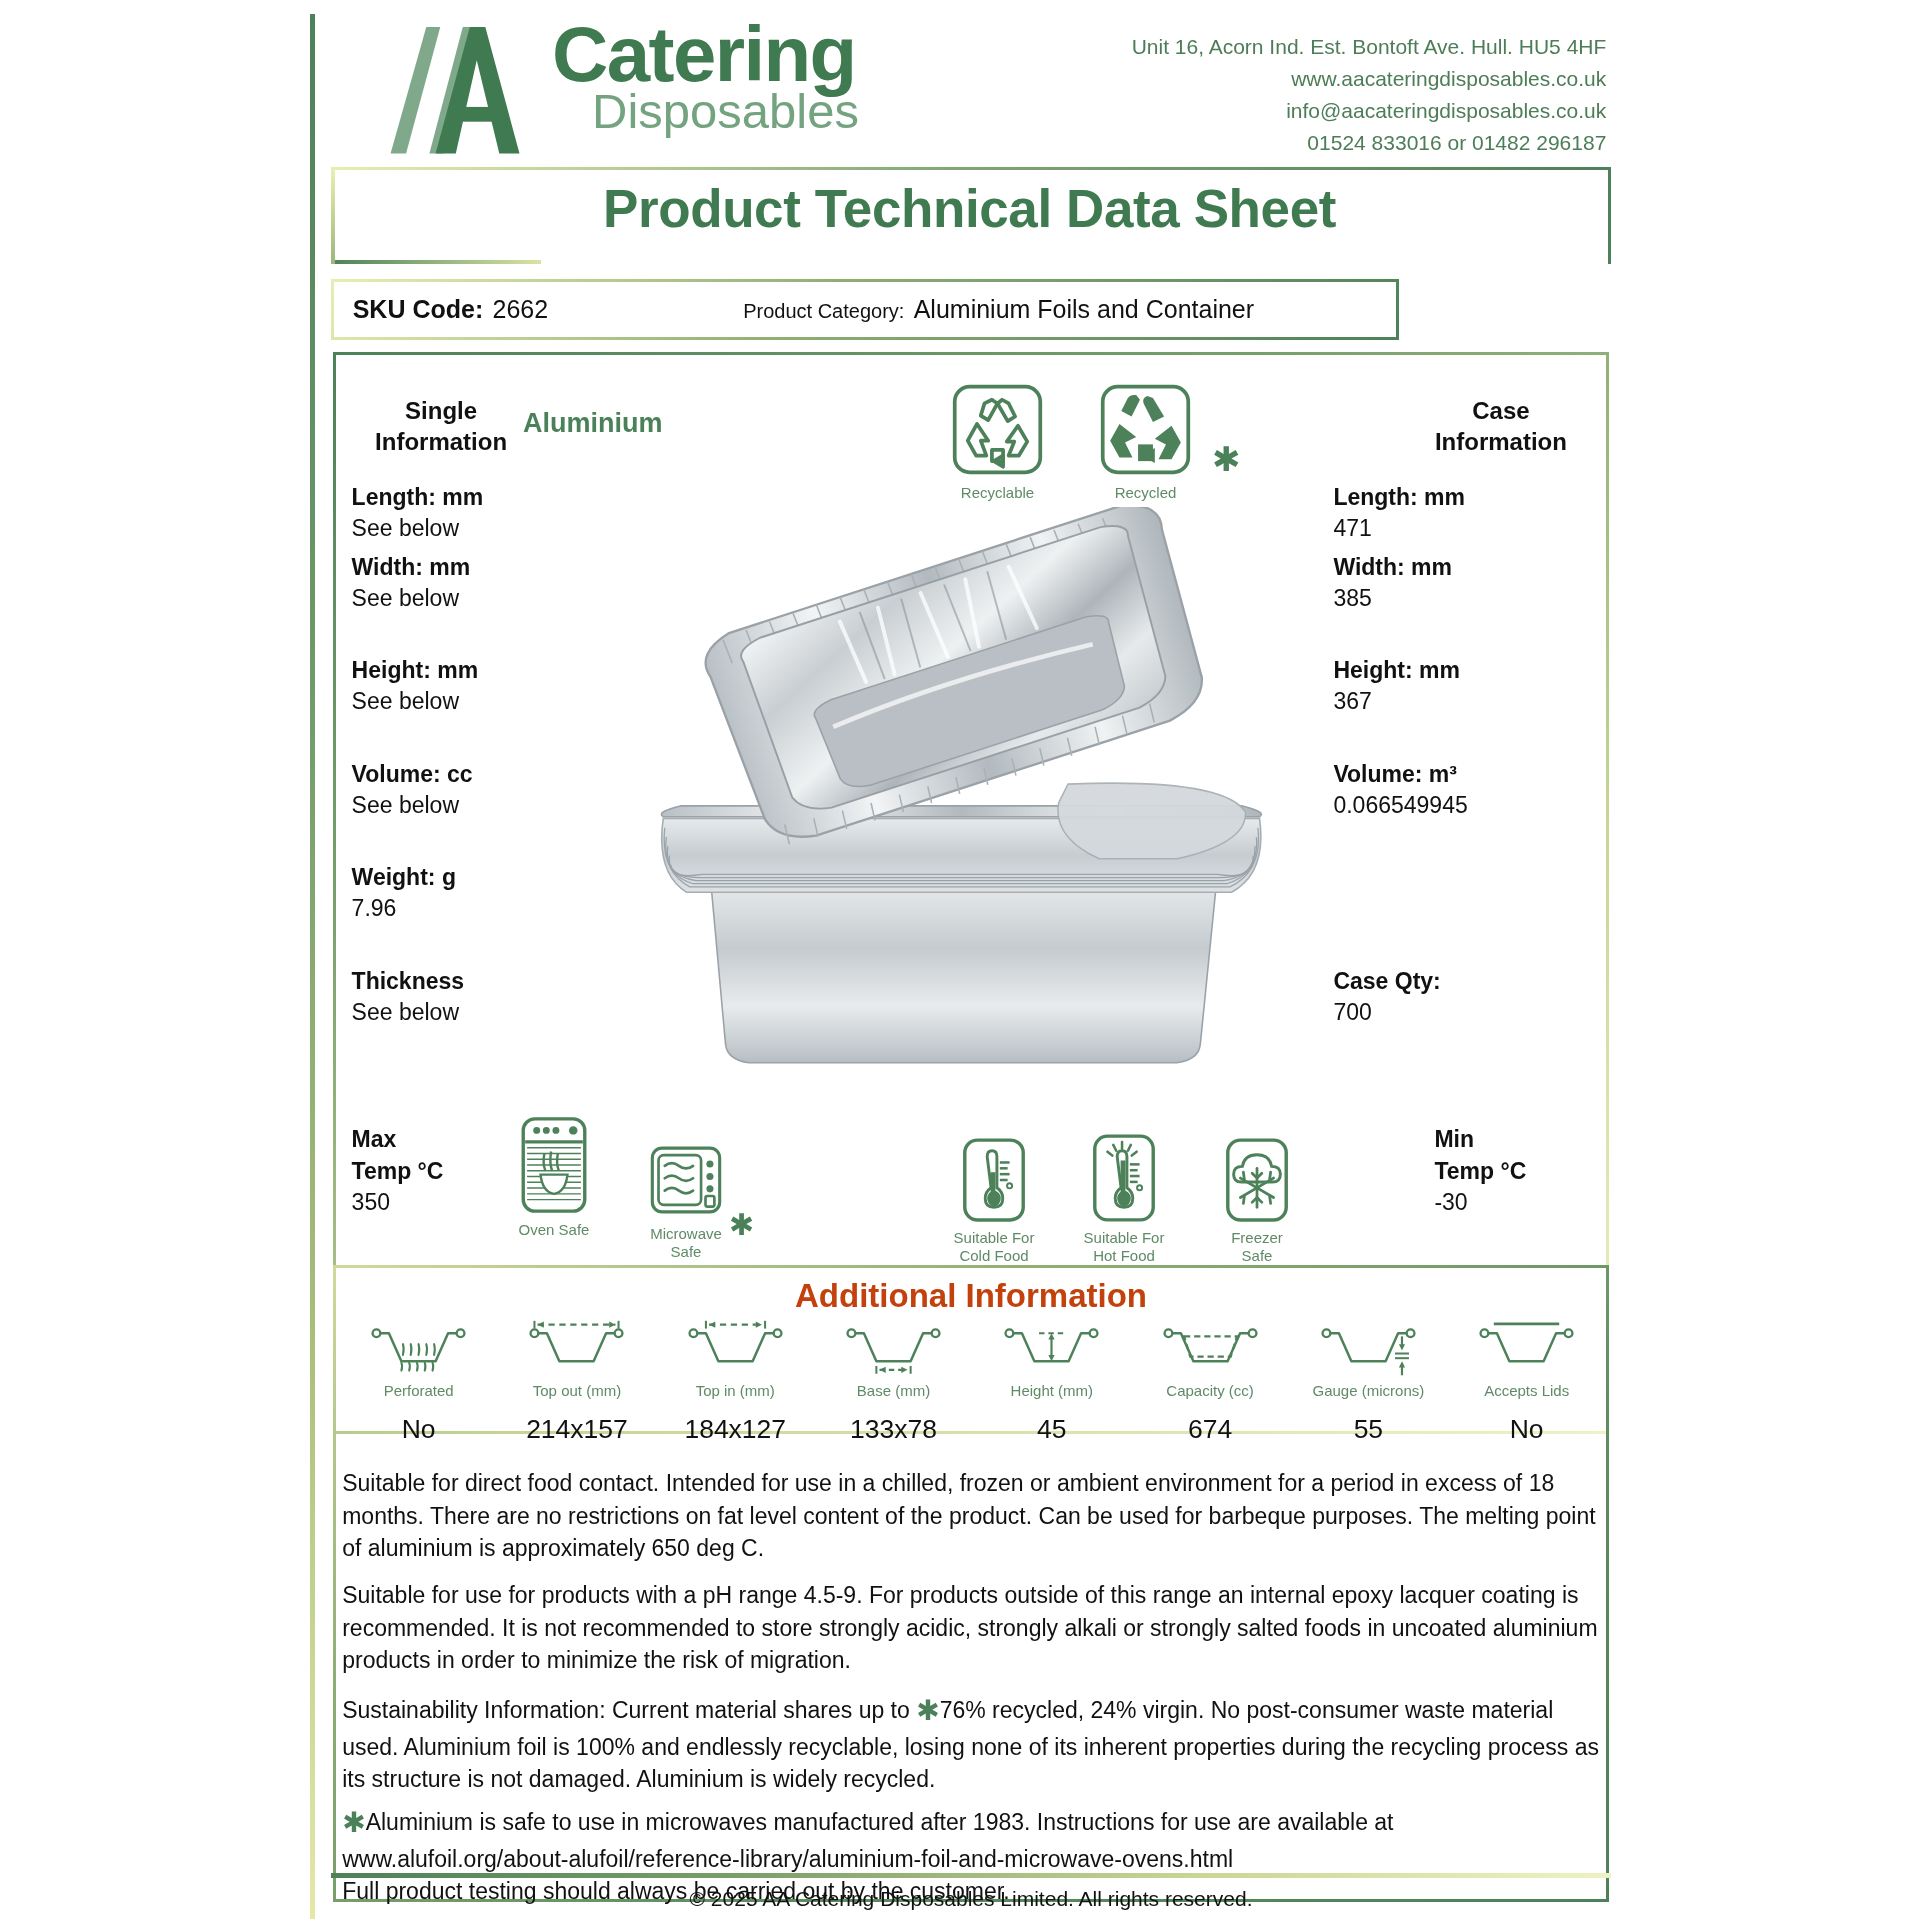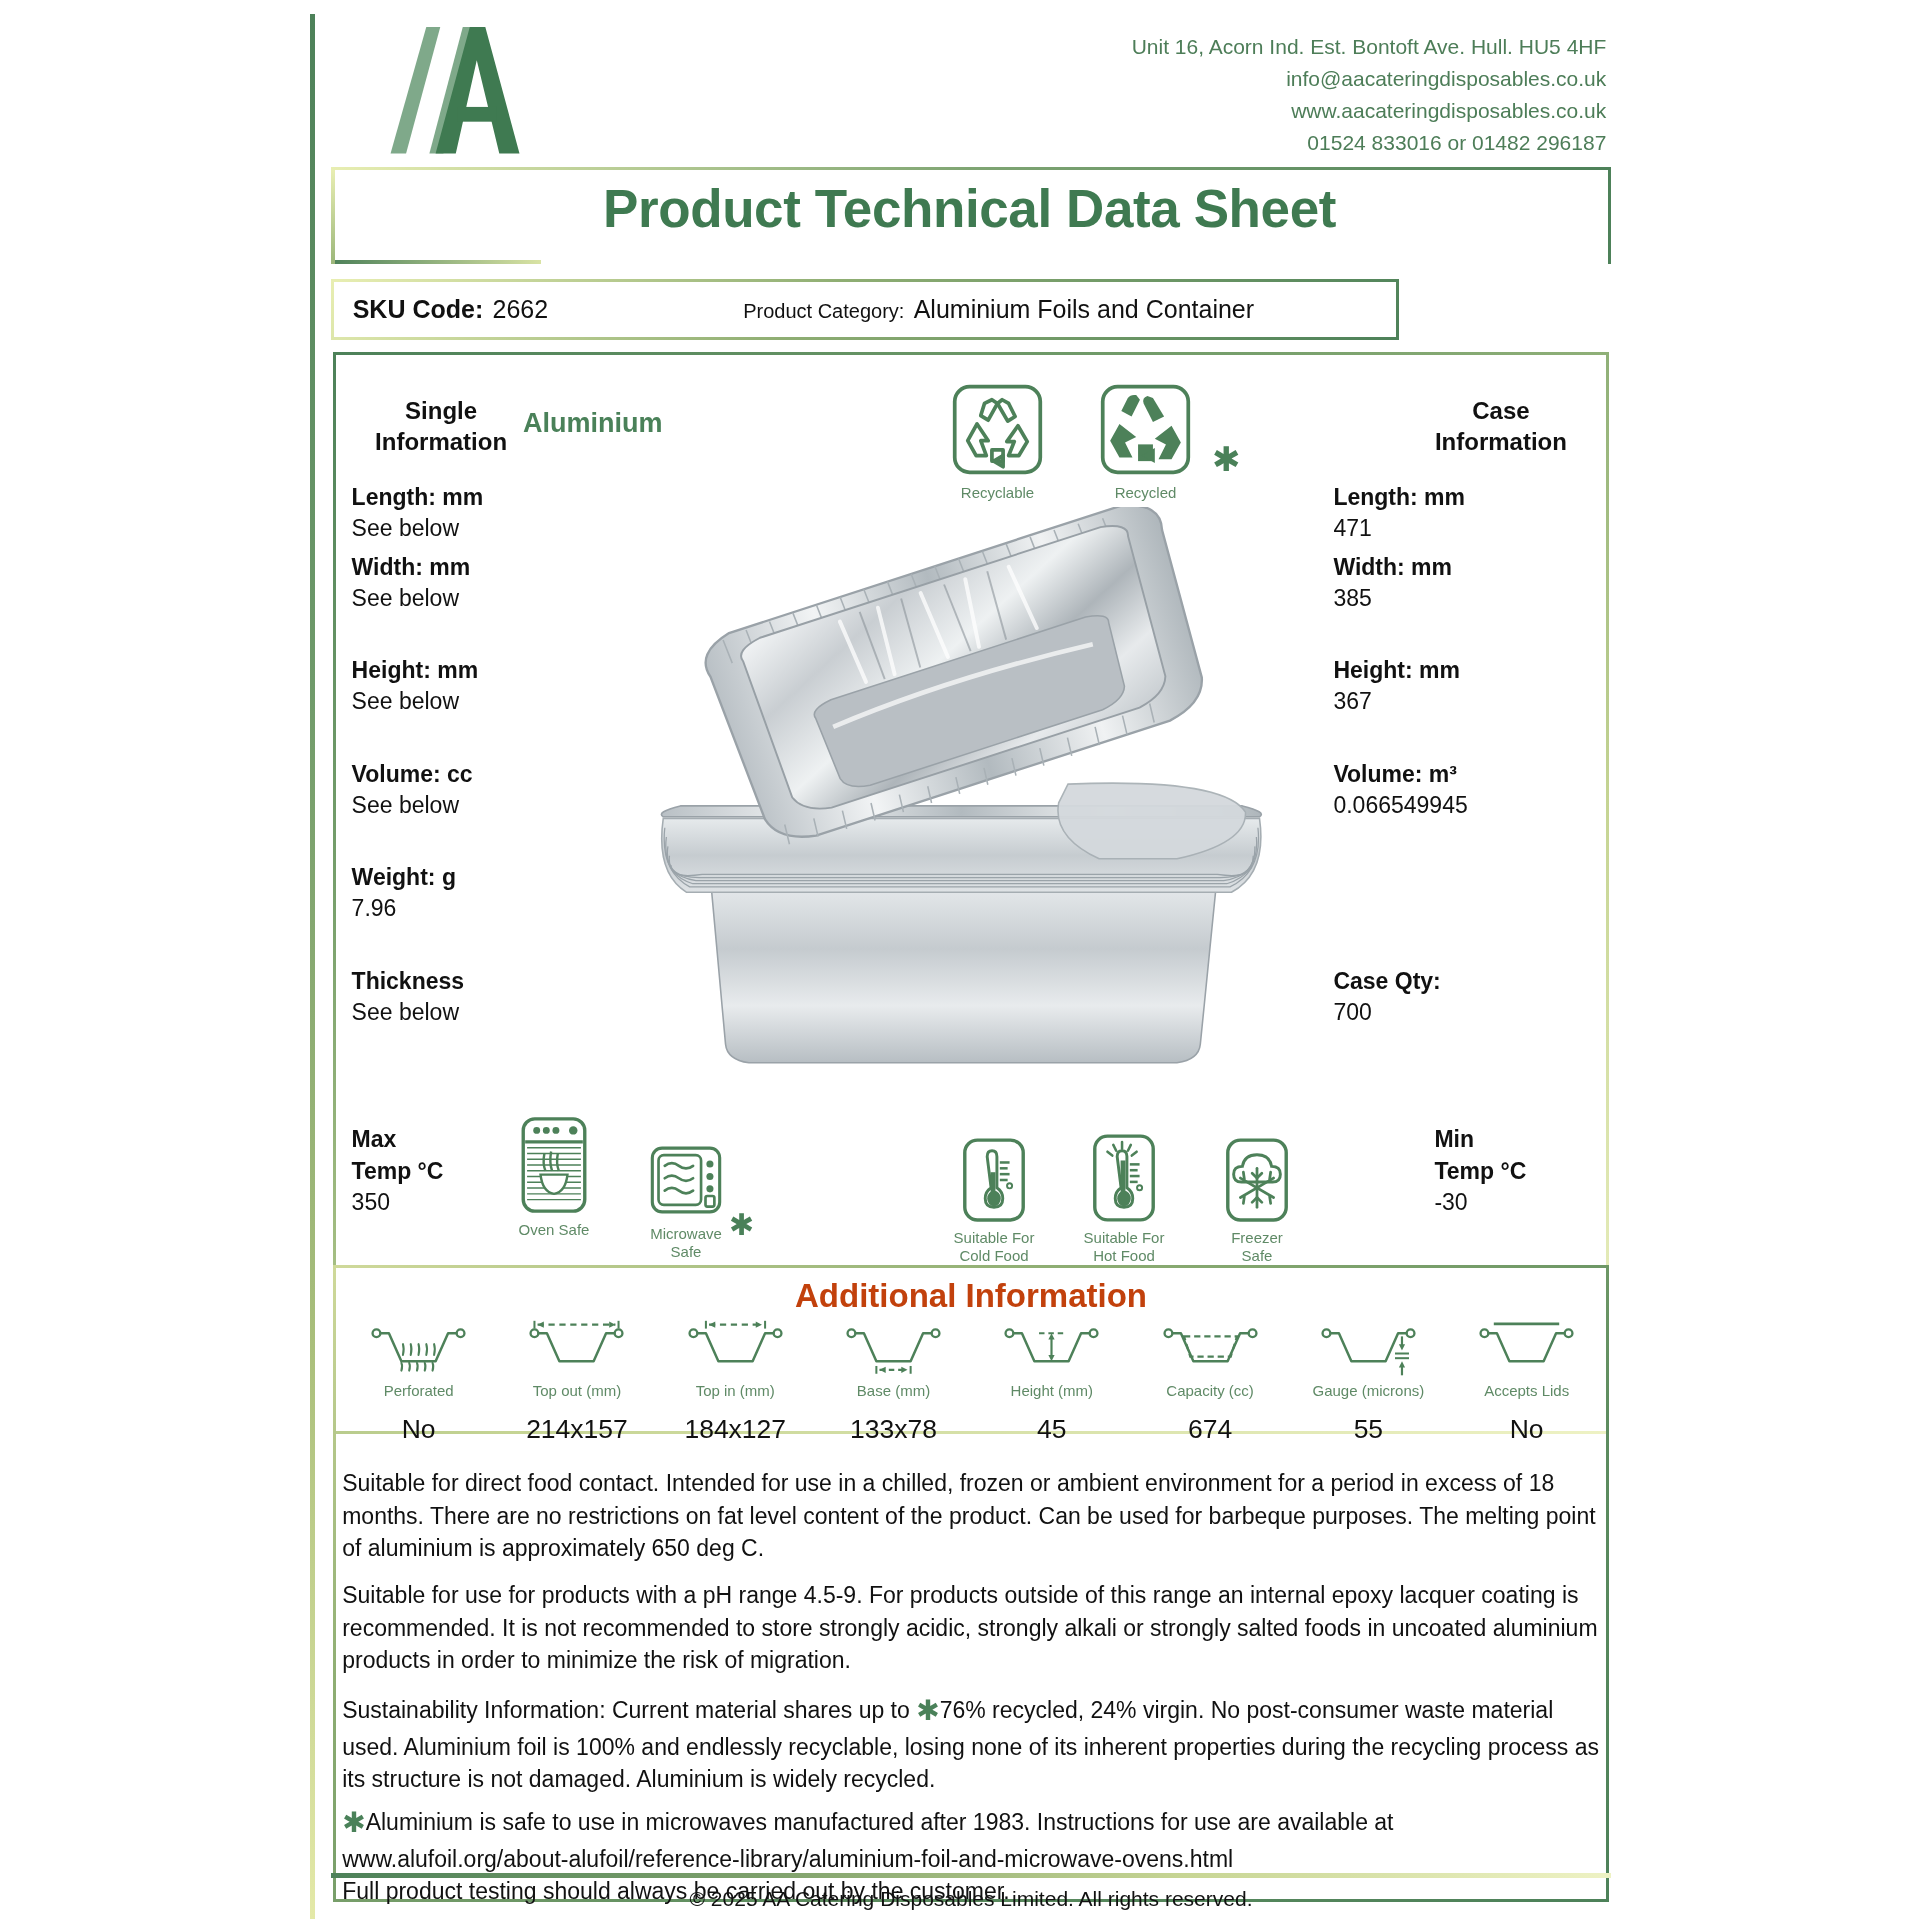--- a/index.html
+++ b/index.html
@@ -133,26 +133,30 @@
 
   <div class="header">
 
     <div class="logo">
       <svg class="logo-mark" viewBox="0 0 215 175">
         <polygon points="52,168 95,5 112,5 70,168" fill="#7fa98a"></polygon>
         <polygon points="2,168 48,5 66,5 22,168" fill="#7fa98a"></polygon>
         <path d="M60 168 L104 5 L124 5 L168 168 L142 168 L113 48 L86 168 Z" fill="#3f7a51"></path>
         <rect x="88" y="108" width="50" height="19" fill="#3f7a51"></rect>
       </svg>
+      <div class="logo-text">
+        <div class="logo-catering">Catering</div>
+        <div class="logo-disposables">Disposables</div>
+      </div>
     </div>
 
     <div class="contact">
       <div>Unit 16, Acorn Ind. Est. Bontoft Ave. Hull. HU5 4HF</div>
+      <div>www.aacateringdisposables.co.uk</div>
       <div>info@aacateringdisposables.co.uk</div>
-      <div>www.aacateringdisposables.co.uk</div>
       <div>01524 833016 or 01482 296187</div>
     </div>
   </div>
 
   <div class="title-box">
     <div class="title-text">Product Technical Data Sheet</div>
   </div>
 
   <div class="sku-box">
     <div class="sku-inner">

